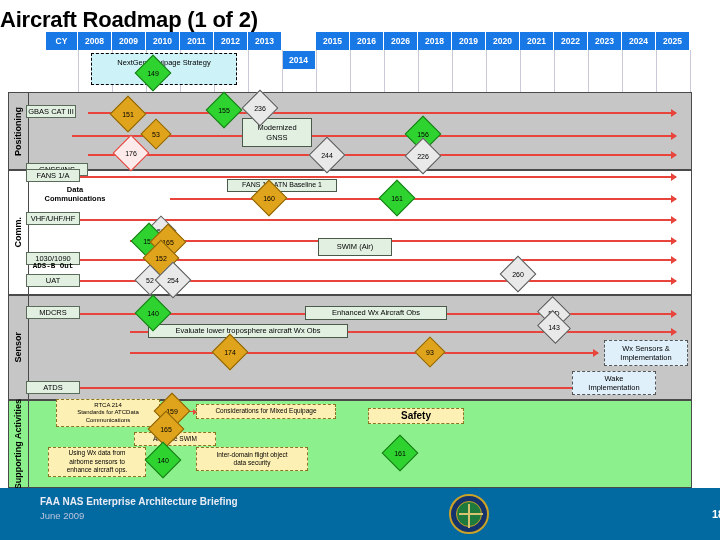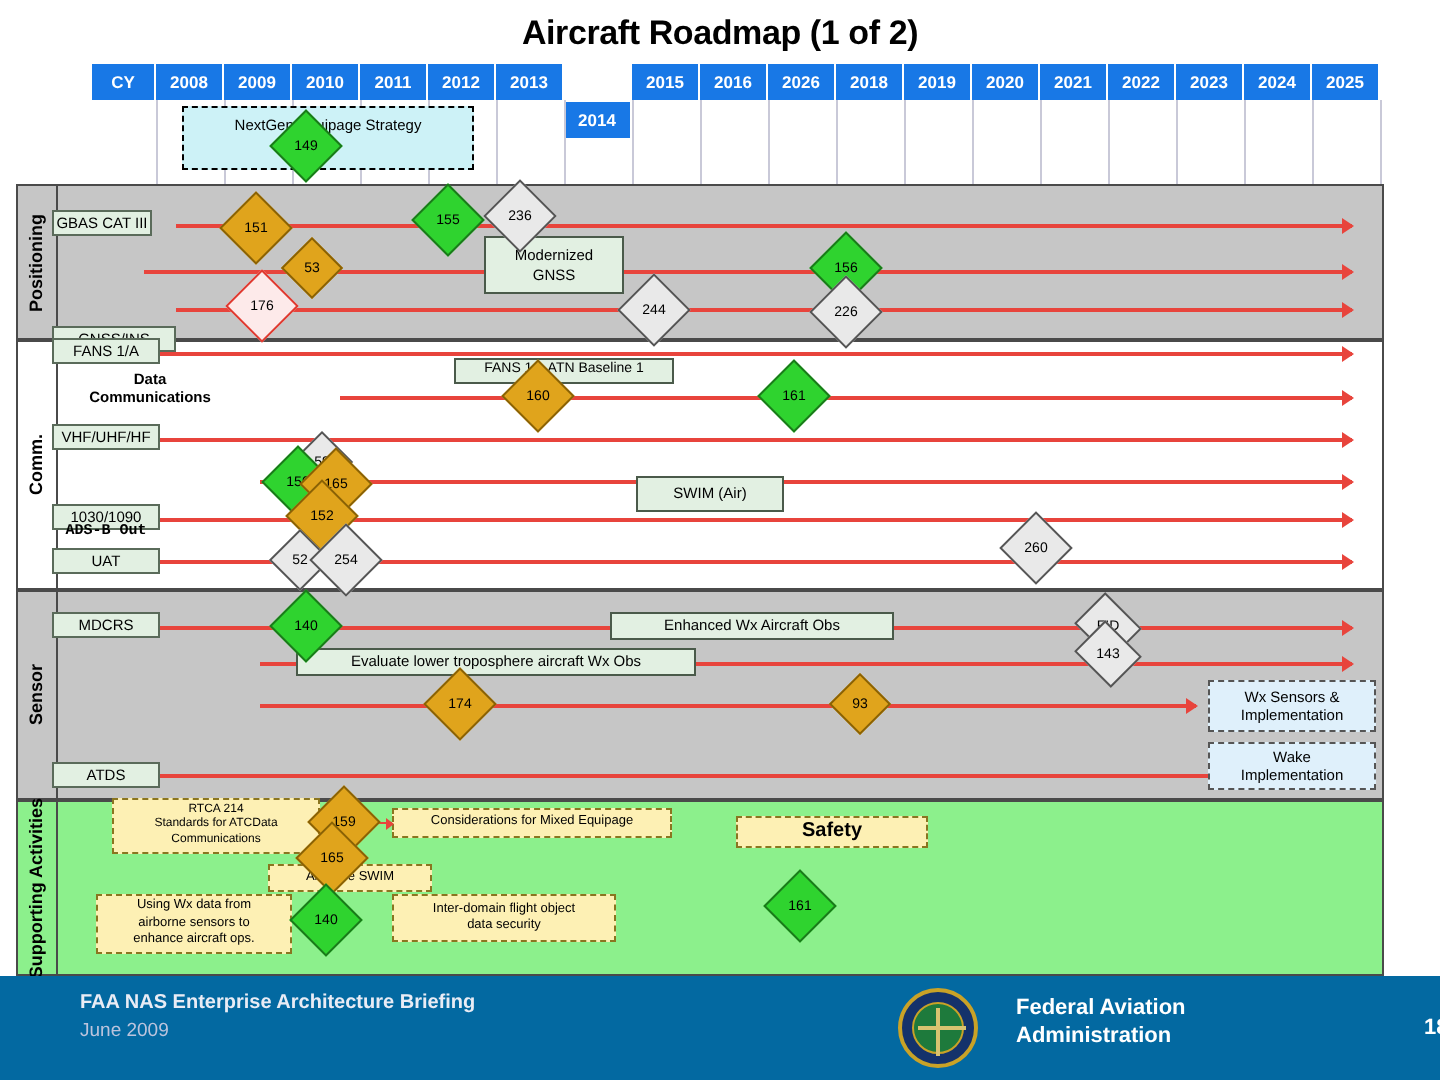--- a/index.html
+++ b/index.html
@@ -7,22 +7,21 @@
     width: 720px; height: 540px;
     background: #ffffff;
     font-family: "Liberation Sans", sans-serif;
     overflow: hidden;
   }
   #stage { position: relative; width: 720px; height: 540px; }
 
   
   .title {
     position: absolute; left: 0; top: 7px; width: 720px;
-    text-align: center;
-    font-size: 17px; font-weight: bold; color: #000;
+    font-size: 22px; font-weight: bold; color: #000;
     letter-spacing: -0.2px;
   }
 
   
   .yearbar { position: absolute; left: 46px; top: 32px; height: 18px; }
   .ycell {
     position: absolute; top: 0; height: 18px;
     background: #1878e6; color: #fff;
     font-size: 8.5px; font-weight: bold;
     display: flex; align-items: center; justify-content: center;
@@ -273,21 +272,21 @@
 
   <div class="cbox solidgreen" style="left:305px;top:306px;width:142px;height:14px;">Enhanced Wx Aircraft Obs</div>
 
   <div class="cbox solidgreen" style="left:148px;top:324px;width:200px;height:14px;">Evaluate lower troposphere aircraft Wx Obs</div>
 
   <div class="cbox dashblue" style="left:604px;top:340px;width:84px;height:26px;flex-direction:column;line-height:1.2;">
     <span>Wx Sensors &amp;</span>
     <span>Implementation</span>
   </div>
 
-  <div class="cbox dashblue" style="left:604px;top:371px;width:84px;height:24px;flex-direction:column;line-height:1.2;">
+  <div class="cbox dashblue" style="left:572px;top:371px;width:84px;height:24px;flex-direction:column;line-height:1.2;">
     <span>Wake</span>
     <span>Implementation</span>
   </div>
 
   <div class="cbox dashyellow" style="left:56px;top:399px;width:104px;height:28px;flex-direction:column;font-size:6px;line-height:1.25;">
     <span>RTCA 214</span>
     <span>Standards for ATCData</span>
     <span>Communications</span>
   </div>
 
@@ -421,17 +420,16 @@
         <b>161</b>
       </div>
     </div>
 
   <div class="footer">
     <div class="f-title">FAA NAS Enterprise Architecture Briefing</div>
     <div class="f-sub">June 2009</div>
     <div class="seal">
         <div class="sealbar"></div>
       </div>
-    <div class="f-org">Federal Aviation<br>Administration</div>
     <div class="f-page">18</div>
   </div>
 
 </div>
 
 </body></html>

